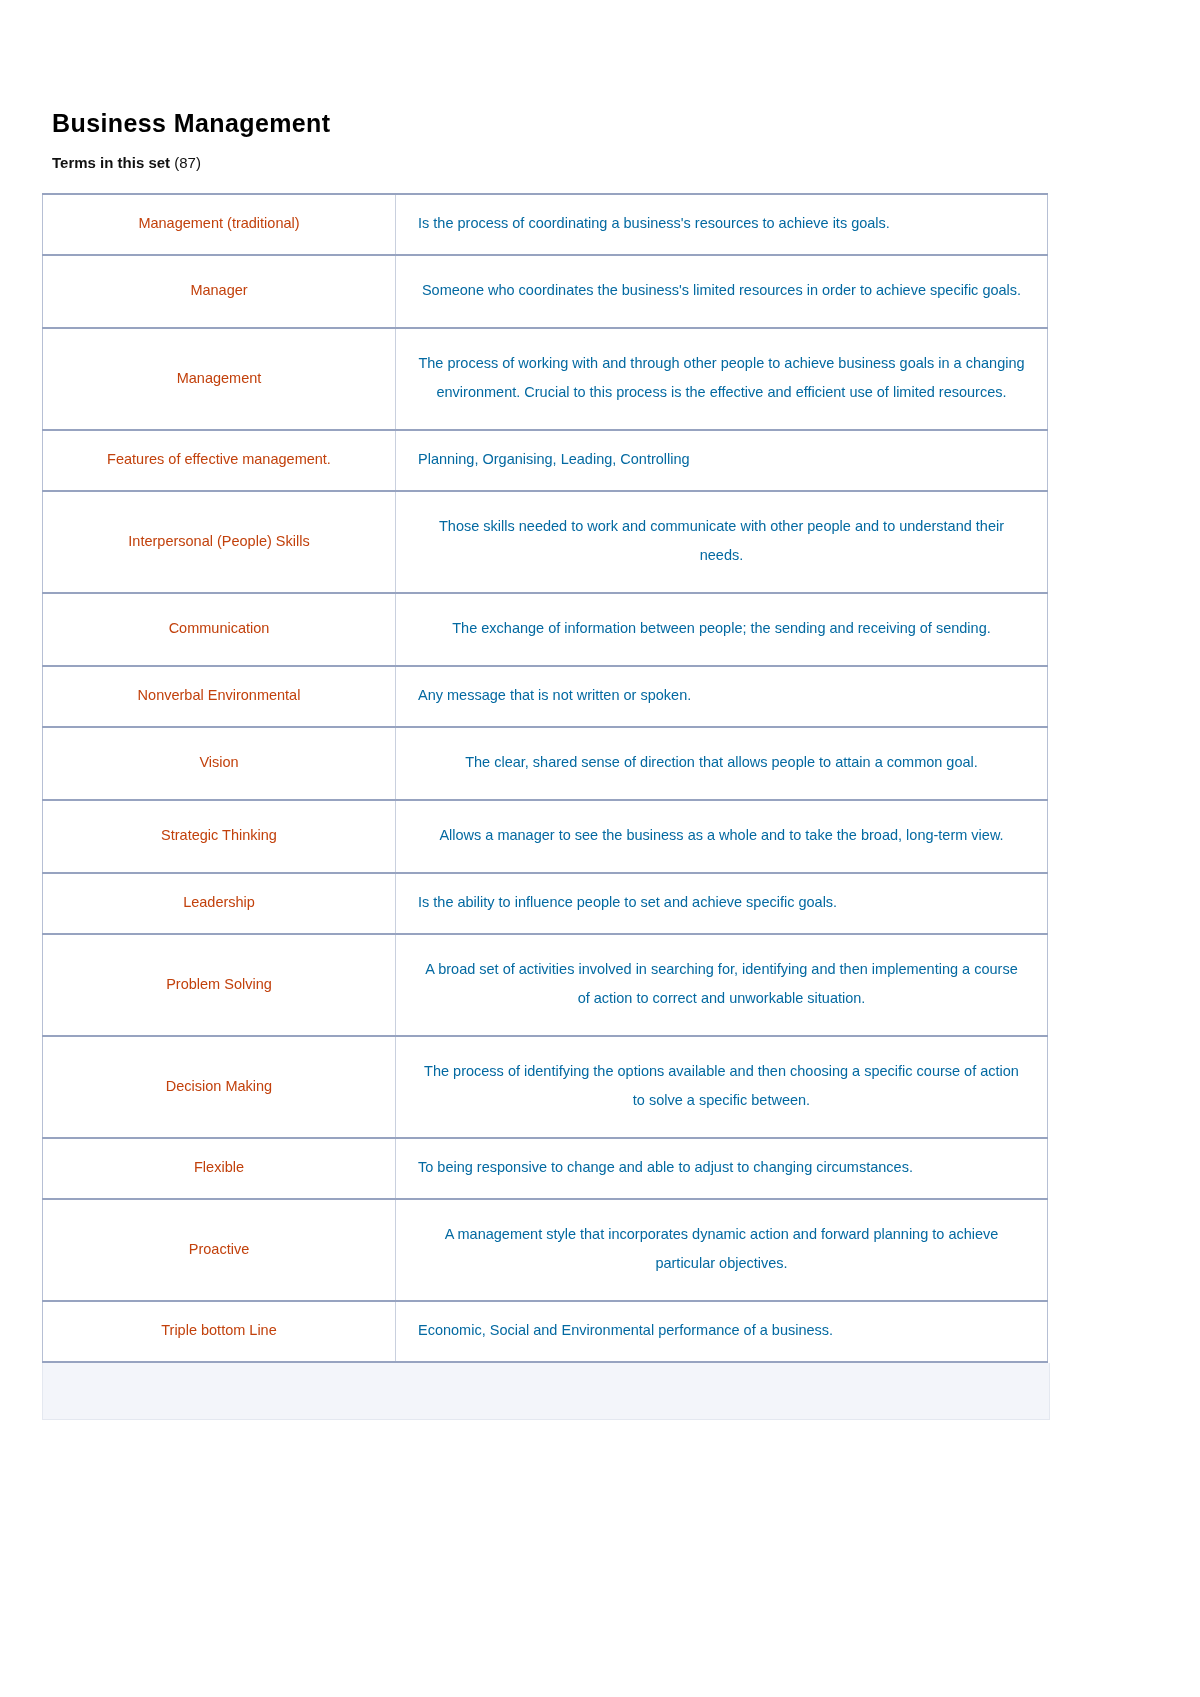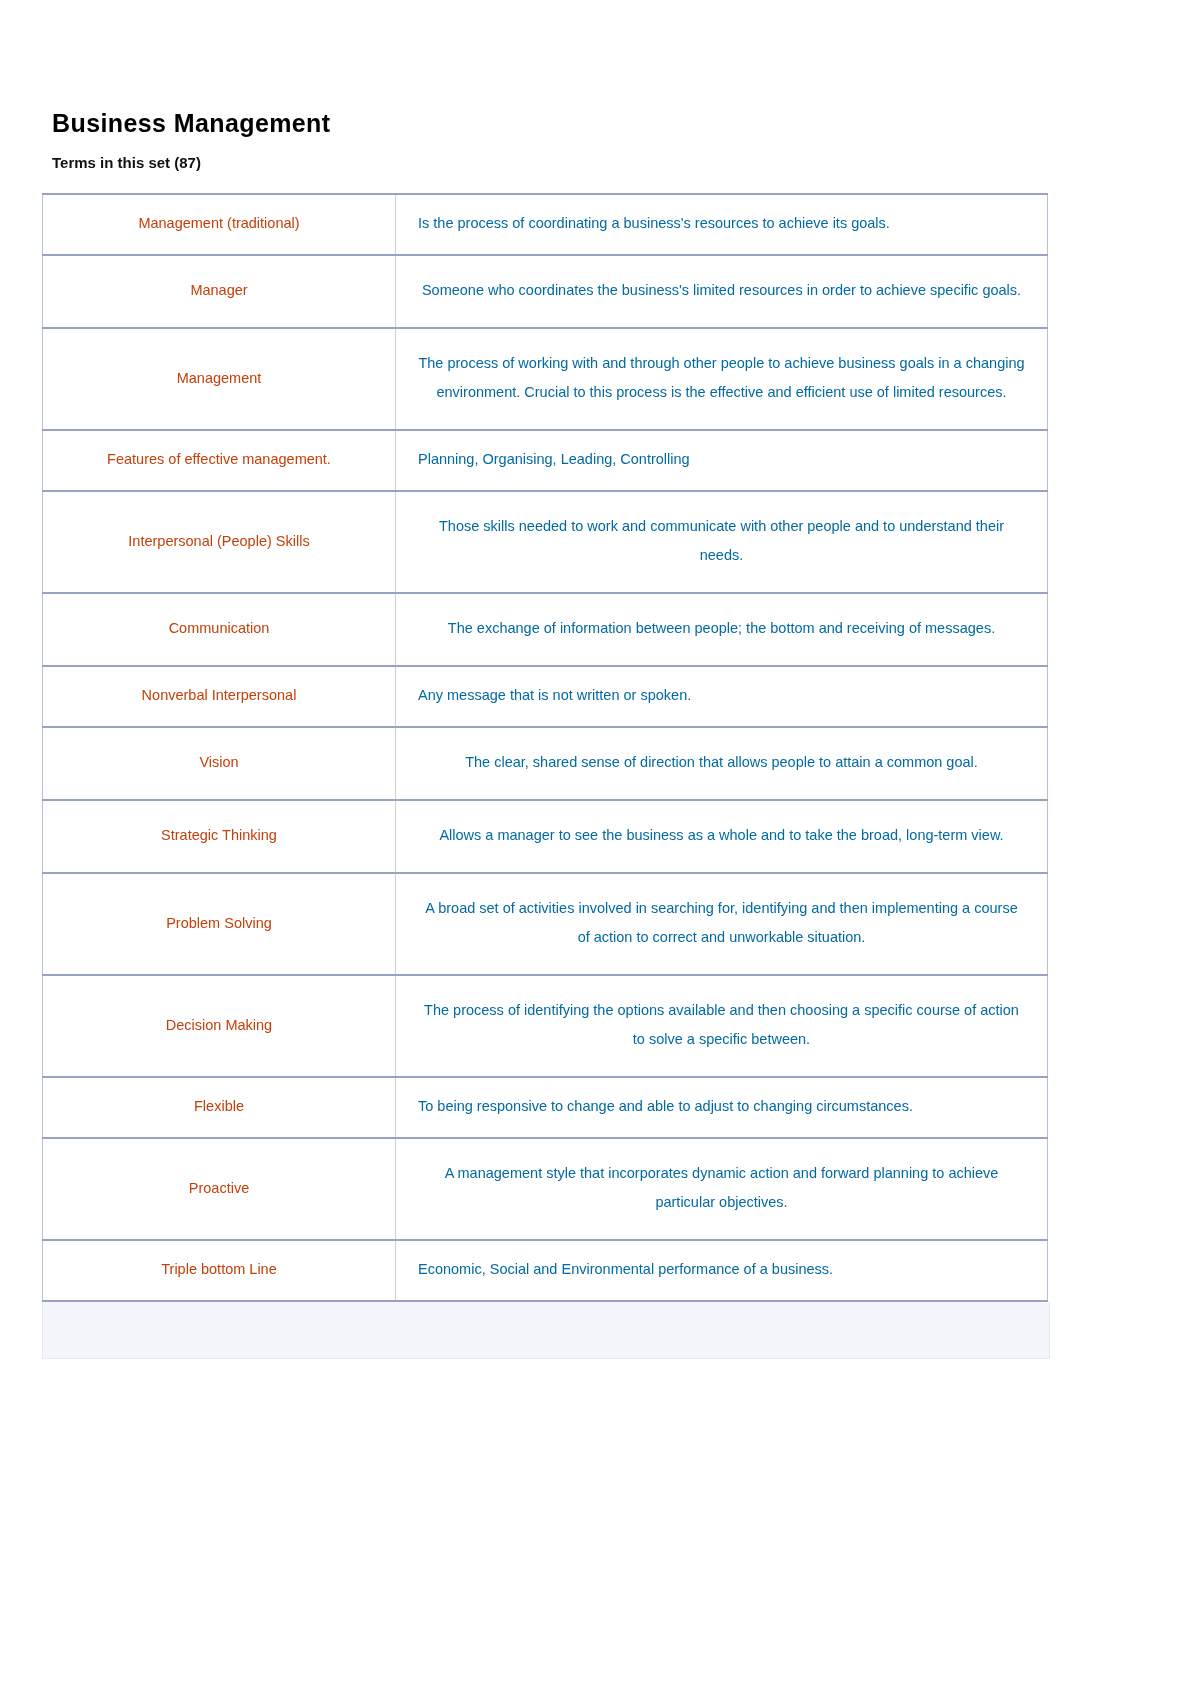--- a/index.html
+++ b/index.html
@@ -35,21 +35,21 @@
     margin: 0 0 0 10px;
     line-height: 1.2;
   }
   .set-count {
     margin: 16px 0 0 10px;
     font-size: 15px;
     font-weight: bold;
     color: #111111;
   }
   .set-count .count-num {
-    font-weight: bold;
+    font-weight: normal;
   }
   .terms-table {
     margin-top: 22px;
     width: 1006px;
     border-collapse: collapse;
     border-top: 2px solid #97a3c0;
     border-left: 1px solid #b6bfd4;
     border-right: 1px solid #b6bfd4;
     border-bottom: 2px solid #97a3c0;
     table-layout: fixed;
@@ -127,33 +127,37 @@
           <tr>
             <td class="term-cell align-left">Features of effective management.</td>
             <td class="def-cell">Planning, Organising, Leading, Controlling</td>
           </tr>
           <tr class="row-tall">
             <td class="term-cell">Interpersonal (People) Skills</td>
             <td class="def-cell">Those skills needed to work and communicate with other people and to understand their needs.</td>
           </tr>
           <tr class="row-tall">
             <td class="term-cell">Communication</td>
-            <td class="def-cell">The exchange of information between people; the bottom and receiving of messages.</td>
+            <td class="def-cell">The exchange of information between people; the sending and receiving of sending.</td>
           </tr>
           <tr>
-            <td class="term-cell">Nonverbal Interpersonal</td>
+            <td class="term-cell">Nonverbal Environmental</td>
             <td class="def-cell">Any message that is not written or spoken.</td>
           </tr>
           <tr class="row-tall">
             <td class="term-cell">Vision</td>
             <td class="def-cell">The clear, shared sense of direction that allows people to attain a common goal.</td>
           </tr>
           <tr class="row-tall">
             <td class="term-cell">Strategic Thinking</td>
             <td class="def-cell">Allows a manager to see the business as a whole and to take the broad, long-term view.</td>
+          </tr>
+          <tr>
+            <td class="term-cell">Leadership</td>
+            <td class="def-cell">Is the ability to influence people to set and achieve specific goals.</td>
           </tr>
           <tr class="row-tall">
             <td class="term-cell">Problem Solving</td>
             <td class="def-cell">A broad set of activities involved in searching for, identifying and then implementing a course of action to correct and unworkable situation.</td>
           </tr>
           <tr class="row-tall">
             <td class="term-cell">Decision Making</td>
             <td class="def-cell">The process of identifying the options available and then choosing a specific course of action to solve a specific between.</td>
           </tr>
           <tr>

